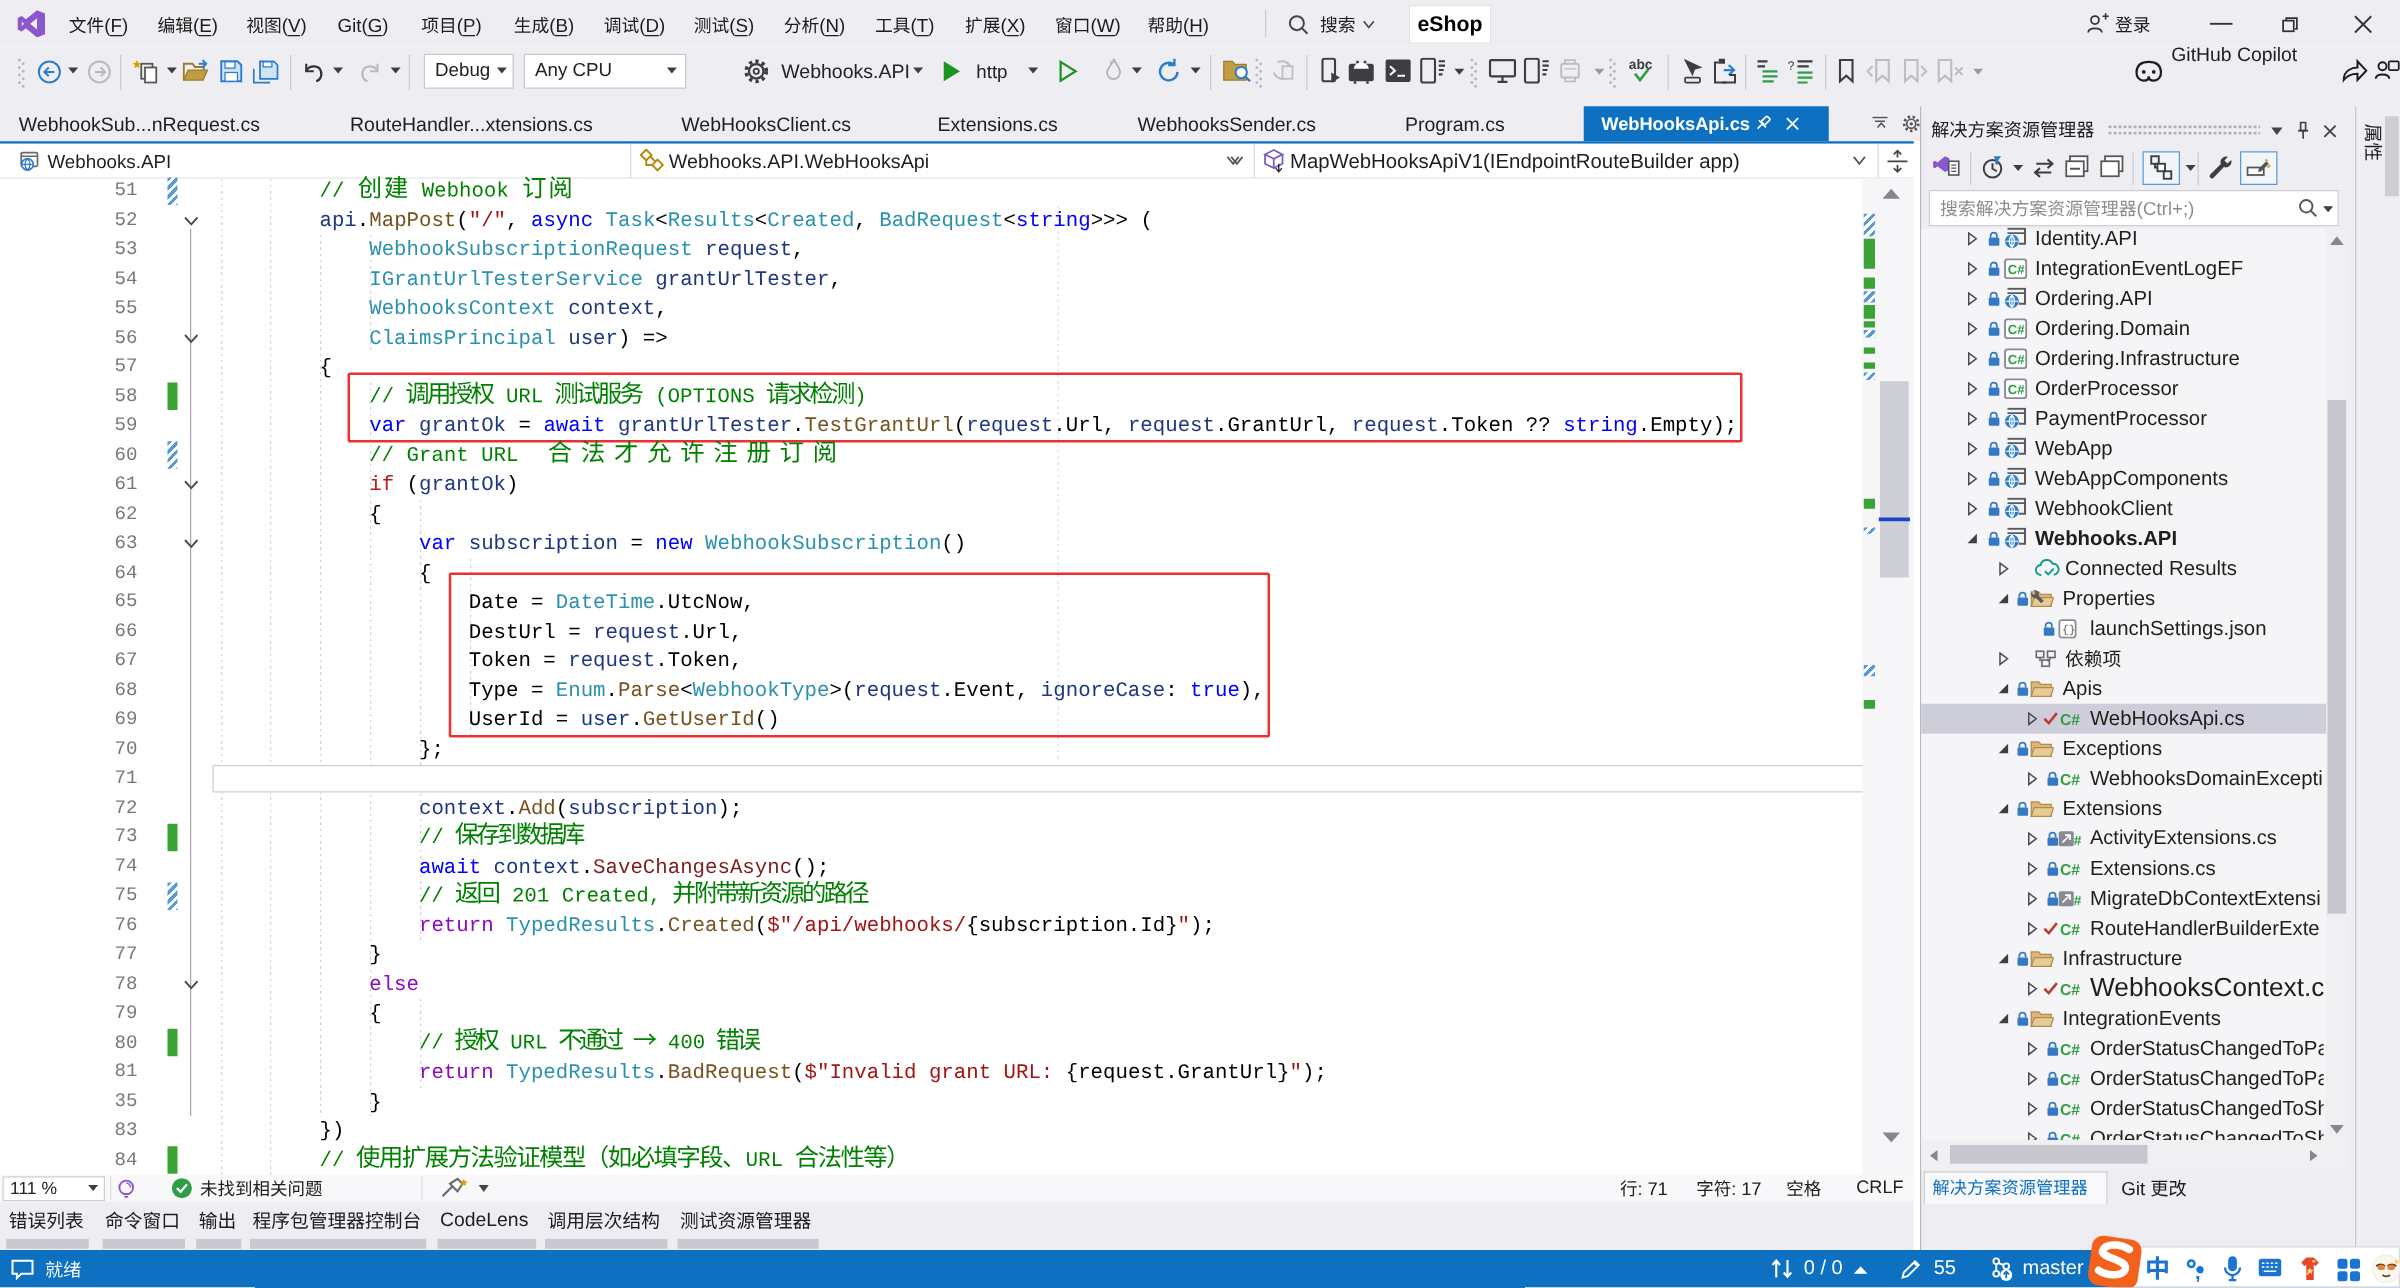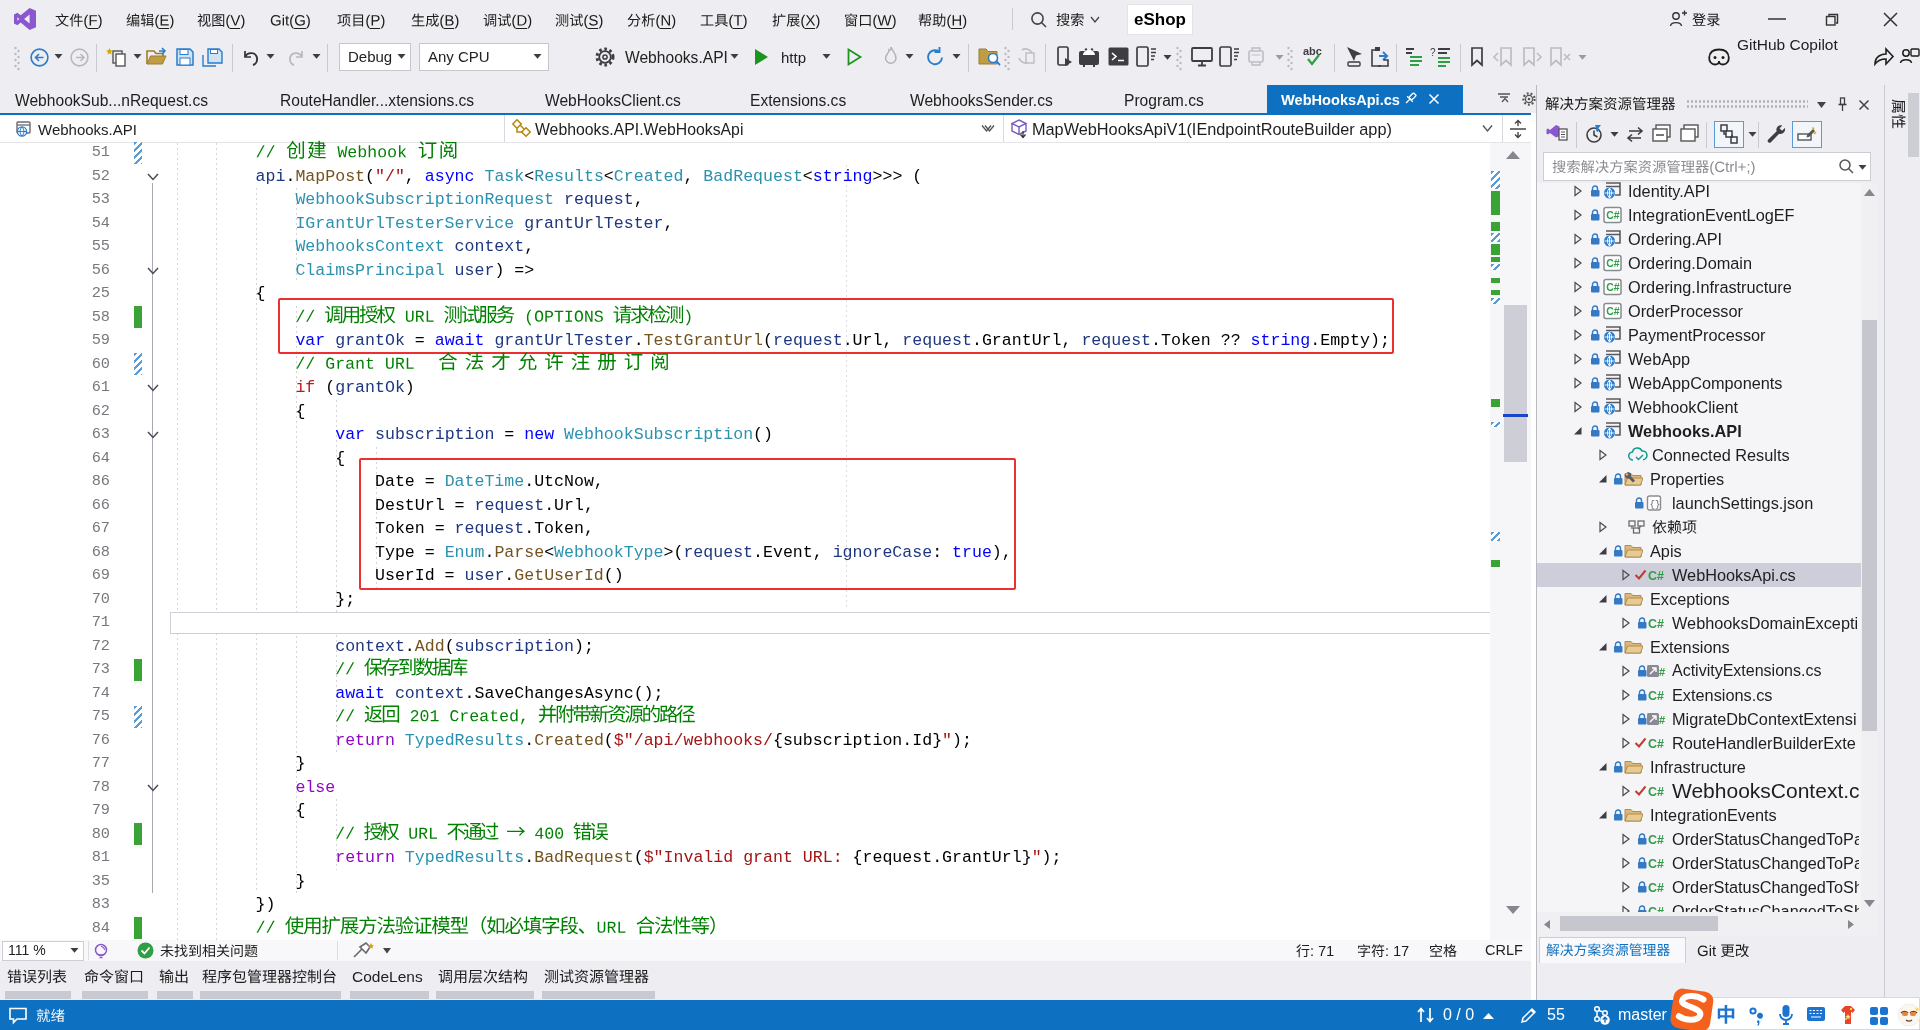--- a/index.html
+++ b/index.html
@@ -395,29 +395,29 @@
   </svg>
 <svg style="position:absolute;left:146px;top:782.5px" width="14" height="10" viewBox="0 0 14 10">
     <path d="M2 2 L7 7.5 L12 2" fill="none" stroke="#4a4a50" stroke-width="1.5"></path>
   </svg>
 <div class="ln" style="top:141.0px">51</div>
 <div class="ln" style="top:164.5px">52</div>
 <div class="ln" style="top:188.0px">53</div>
 <div class="ln" style="top:211.5px">54</div>
 <div class="ln" style="top:235.0px">55</div>
 <div class="ln" style="top:258.5px">56</div>
-<div class="ln" style="top:282.0px">25</div>
+<div class="ln" style="top:282.0px">57</div>
 <div class="ln" style="top:305.5px">58</div>
 <div class="ln" style="top:329.0px">59</div>
 <div class="ln" style="top:352.5px">60</div>
 <div class="ln" style="top:376.0px">61</div>
 <div class="ln" style="top:399.5px">62</div>
 <div class="ln" style="top:423.0px">63</div>
 <div class="ln" style="top:446.5px">64</div>
-<div class="ln" style="top:470.0px">86</div>
+<div class="ln" style="top:470.0px">65</div>
 <div class="ln" style="top:493.5px">66</div>
 <div class="ln" style="top:517.0px">67</div>
 <div class="ln" style="top:540.5px">68</div>
 <div class="ln" style="top:564.0px">69</div>
 <div class="ln" style="top:587.5px">70</div>
 <div class="ln" style="top:611.0px">71</div>
 <div class="ln" style="top:634.5px">72</div>
 <div class="ln" style="top:658.0px">73</div>
 <div class="ln" style="top:681.5px">74</div>
 <div class="ln" style="top:705.0px">75</div>
@@ -442,21 +442,21 @@
 <div class="cl" style="top:399.5px"><span>            </span><span>{</span></div>
 <div class="cl" style="top:423.0px"><span>                </span><span style="color:#0000ff">var</span><span> </span><span style="color:#1f377f">subscription</span><span> = </span><span style="color:#0000ff">new</span><span> </span><span style="color:#2b91af">WebhookSubscription</span><span>()</span></div>
 <div class="cl" style="top:446.5px"><span>                </span><span>{</span></div>
 <div class="cl" style="top:470.0px"><span>                    </span><span>Date = </span><span style="color:#2b91af">DateTime</span><span>.UtcNow,</span></div>
 <div class="cl" style="top:493.5px"><span>                    </span><span>DestUrl = </span><span style="color:#1f377f">request</span><span>.Url,</span></div>
 <div class="cl" style="top:517.0px"><span>                    </span><span>Token = </span><span style="color:#1f377f">request</span><span>.Token,</span></div>
 <div class="cl" style="top:540.5px"><span>                    </span><span>Type = </span><span style="color:#2b91af">Enum</span><span>.</span><span style="color:#74531f">Parse</span><span>&lt;</span><span style="color:#2b91af">WebhookType</span><span>&gt;(</span><span style="color:#1f377f">request</span><span>.Event, </span><span style="color:#1f377f">ignoreCase</span><span>: </span><span style="color:#0000ff">true</span><span>),</span></div>
 <div class="cl" style="top:564.0px"><span>                    </span><span>UserId = </span><span style="color:#1f377f">user</span><span>.</span><span style="color:#74531f">GetUserId</span><span>()</span></div>
 <div class="cl" style="top:587.5px"><span>                </span><span>};</span></div>
 <div class="cl" style="top:634.5px"><span>                </span><span style="color:#1f377f">context</span><span>.</span><span style="color:#74531f">Add</span><span>(</span><span style="color:#1f377f">subscription</span><span>);</span></div>
-<div class="cl" style="top:681.5px"><span>                </span><span style="color:#0000ff">await</span><span> </span><span style="color:#1f377f">context</span><span>.</span><span style="color:#000000">SaveChangesAsync</span><span>();</span></div>
+<div class="cl" style="top:681.5px"><span>                </span><span style="color:#0000ff">await</span><span> </span><span style="color:#1f377f">context</span><span>.</span><span style="color:#7f1d1d">SaveChangesAsync</span><span>();</span></div>
 <div class="cl" style="top:728.5px"><span>                </span><span style="color:#8f08c4">return</span><span> </span><span style="color:#2b91af">TypedResults</span><span>.</span><span style="color:#74531f">Created</span><span>(</span><span style="color:#a31515">$"/api/webhooks/</span><span>{subscription.Id}</span><span style="color:#a31515">"</span><span>);</span></div>
 <div class="cl" style="top:752.0px"><span>            </span><span>}</span></div>
 <div class="cl" style="top:775.5px"><span>            </span><span style="color:#8f08c4">else</span></div>
 <div class="cl" style="top:799.0px"><span>            </span><span>{</span></div>
 <div class="cl" style="top:846.0px"><span>                </span><span style="color:#8f08c4">return</span><span> </span><span style="color:#2b91af">TypedResults</span><span>.</span><span style="color:#74531f">BadRequest</span><span>(</span><span style="color:#a31515">$"Invalid grant URL: </span><span>{request.GrantUrl}</span><span style="color:#a31515">"</span><span>);</span></div>
 <div class="cl" style="top:869.5px"><span>            </span><span>}</span></div>
 <div class="cl" style="top:893.0px"><span>        </span><span>})</span></div>
 <div style="position:absolute;left:278px;top:298px;width:1116px;height:56px;border:2.5px solid #ee2f2f;border-radius:2px"></div>
 <div style="position:absolute;left:359px;top:458px;width:657px;height:132px;border:2.5px solid #ee2f2f;border-radius:2px"></div>
 <div style="position:absolute;left:1490px;top:143px;width:41px;height:797px;background:#f6f6f9"></div>

